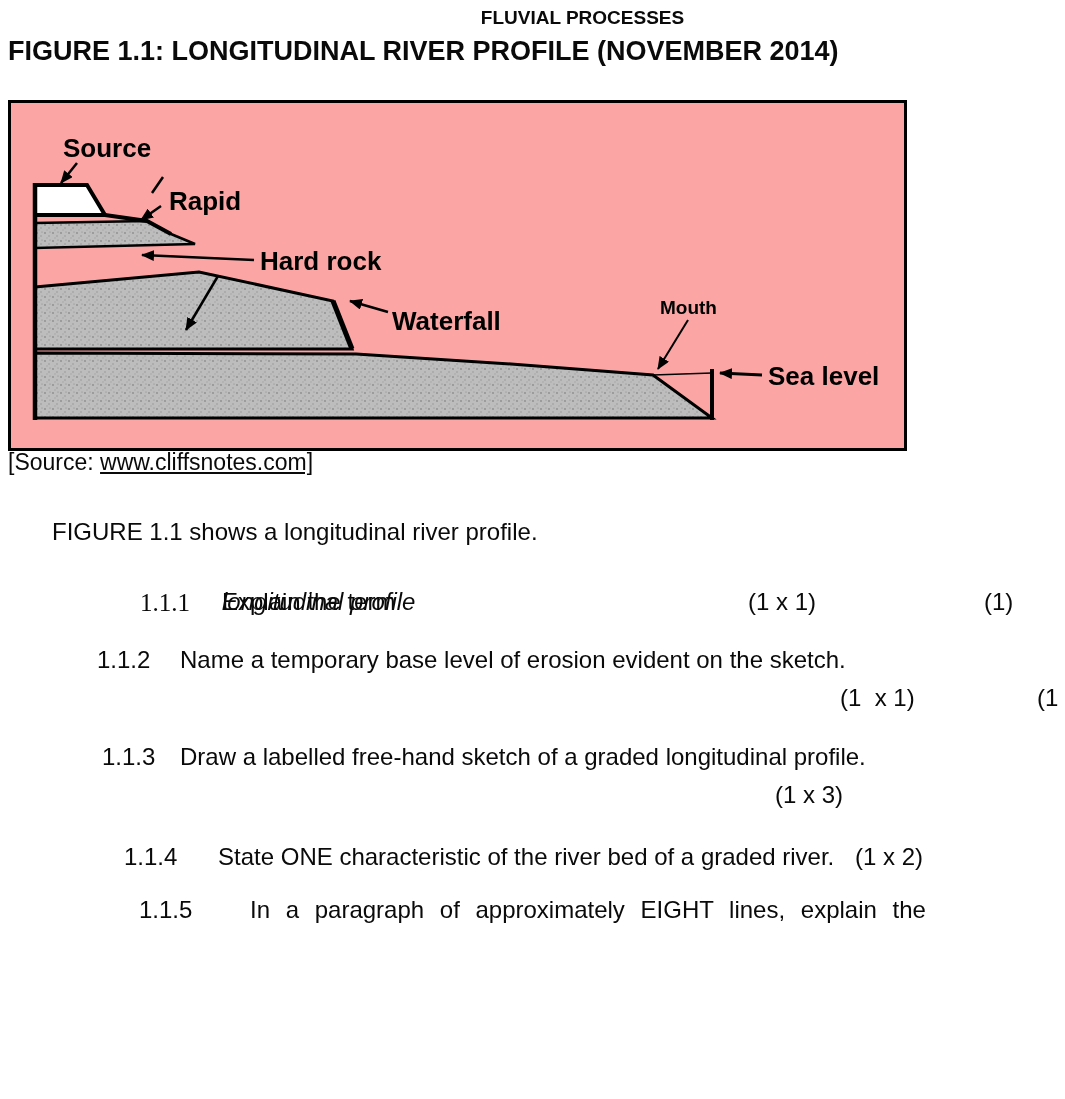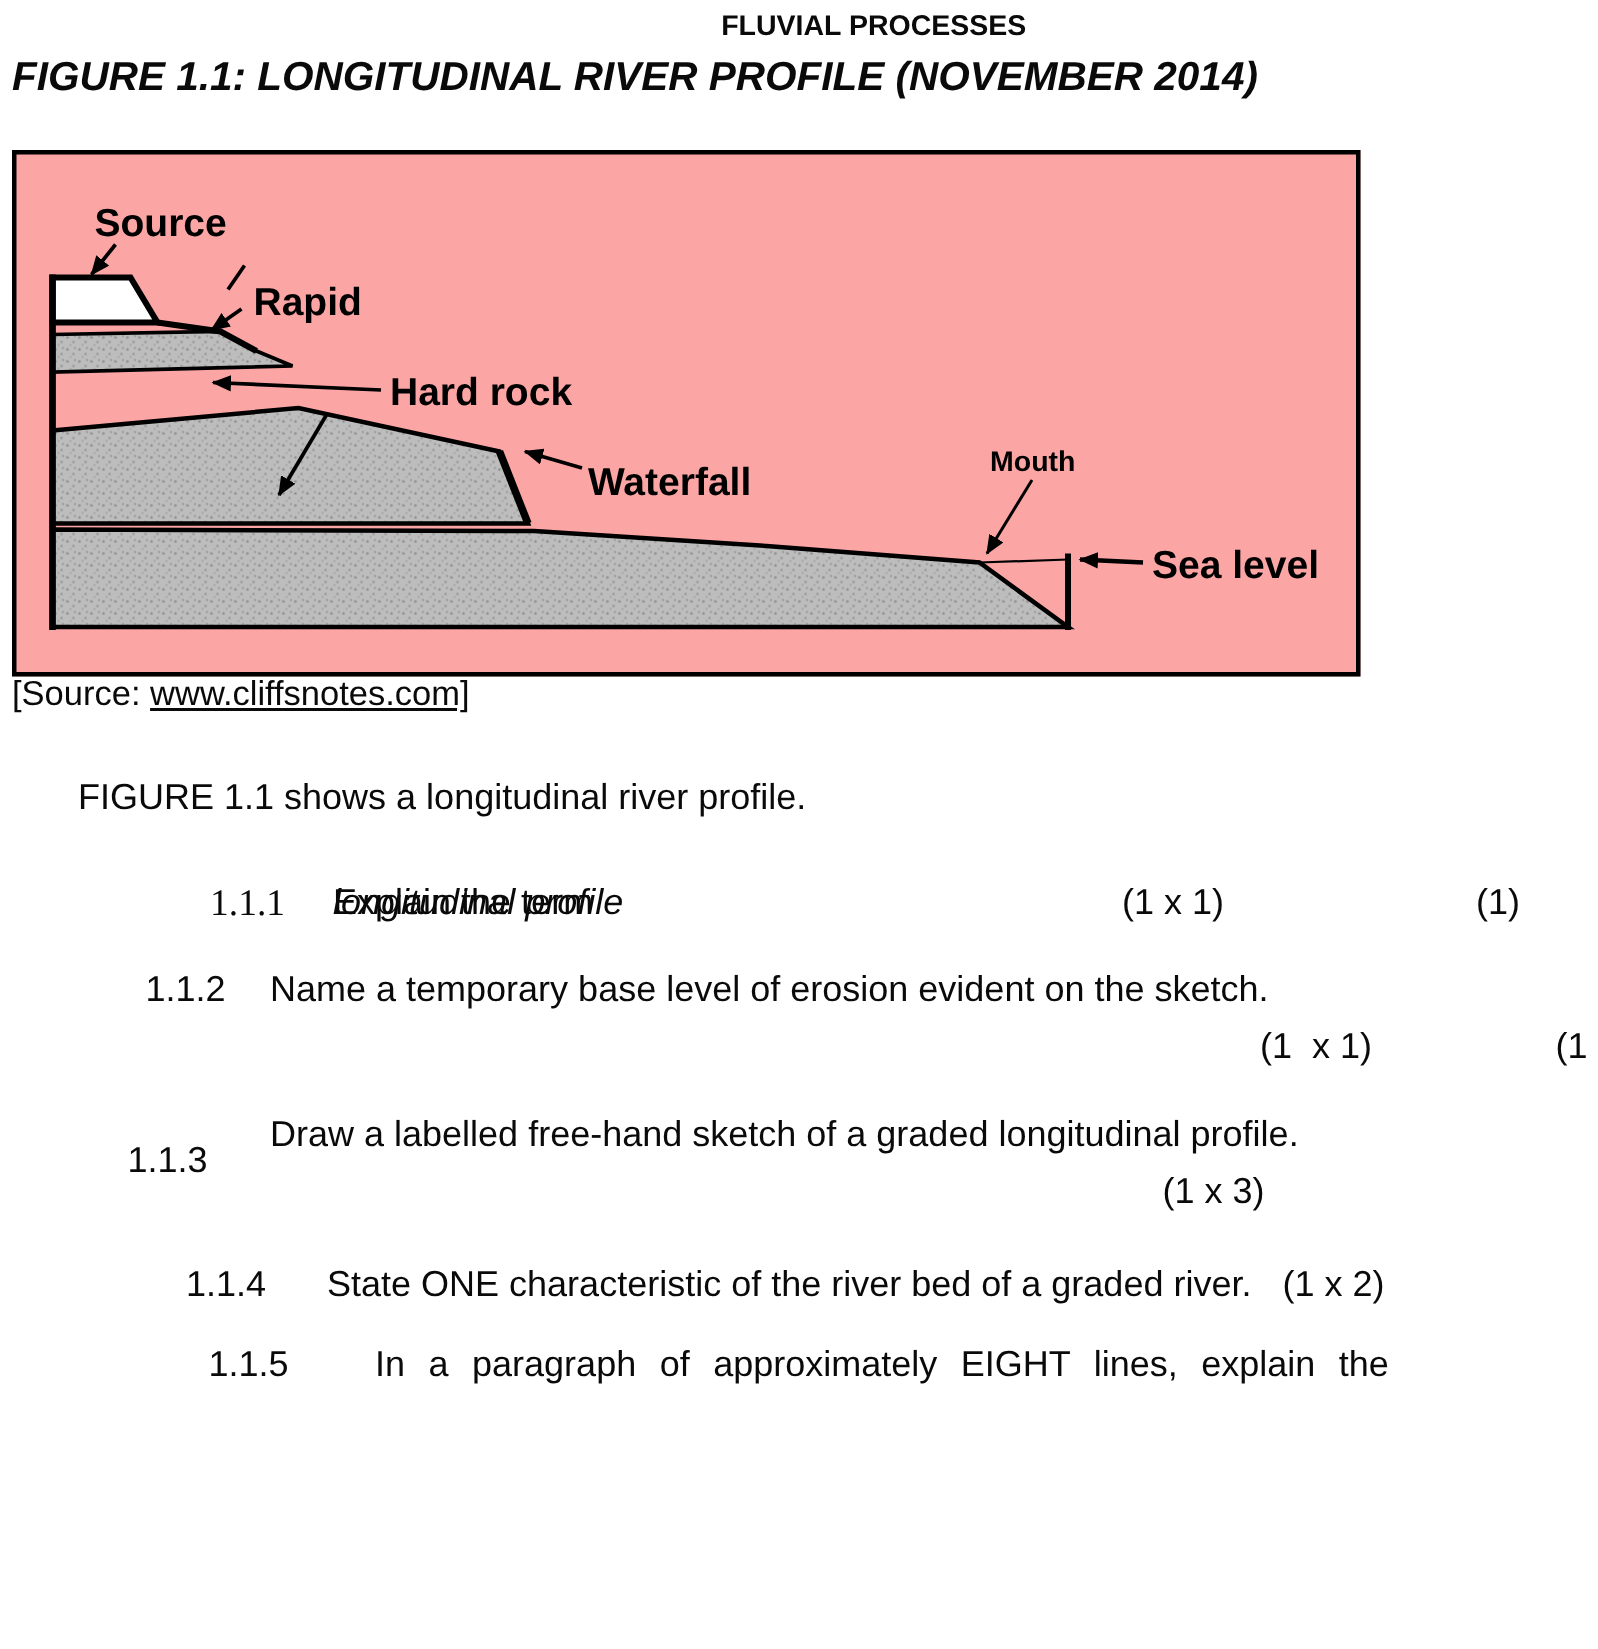--- a/index.html
+++ b/index.html
@@ -5,21 +5,21 @@
   html,body{margin:0;padding:0;}
   body{
     width:1065px;height:1099px;position:relative;background:#ffffff;
     font-family:"Liberation Sans",sans-serif;color:#0a0a0a;overflow:hidden;
   }
   .page-header{
     position:absolute;top:7px;left:50%;
     transform:translateX(calc(-50% + 50px));
     font-weight:bold;font-size:19px;white-space:nowrap;
   }
-  .figure-title{position:absolute;top:36px;left:8px;font-weight:bold;font-size:27px;white-space:nowrap;font-style:italic;}
+  .figure-title{position:absolute;top:36px;left:8px;font-weight:bold;font-size:27px;white-space:nowrap;}
   .figure-box{
     position:absolute;top:100px;left:8px;width:893px;height:345px;
     border:3px solid #000;background:#fca5a5;
   }
   .figure-box svg{display:block;}
   .diagram-label{font-family:"Liberation Sans",sans-serif;font-weight:bold;fill:#000;}
   .source-line{
     position:absolute;top:449px;left:8px;width:872px;text-align:left;
     font-size:23px;white-space:nowrap;
   }
@@ -106,21 +106,21 @@
 <div class="qrow" style="top:646px;">
   <span style="left:97px;">1.1.2</span>
   <span style="left:180px;">Name a temporary base level of erosion evident on the sketch.</span>
 </div>
 <div class="qrow" style="top:684px;">
   <span class="marks" style="left:840px;">(1  x 1)</span>
   <span style="left:1037px;">(1</span>
 </div>
 
 <div class="qrow" style="top:743px;">
-  <span style="left:85px;margin-top:17px;">1.1.3</span>
+  <span style="left:102px;">1.1.3</span>
   <span style="left:180px;">Draw a labelled free-hand sketch of a graded longitudinal profile.</span>
 </div>
 <div class="qrow" style="top:781px;">
   <span class="marks" style="left:775px;">(1 x 3)</span>
 </div>
 
 <div class="qrow" style="top:843px;">
   <span style="left:124px;">1.1.4</span>
   <span style="left:218px;">State ONE characteristic of the river bed of a graded river.</span>
   <span class="marks" style="left:855px;text-align:center;">(1 x 2)</span>

